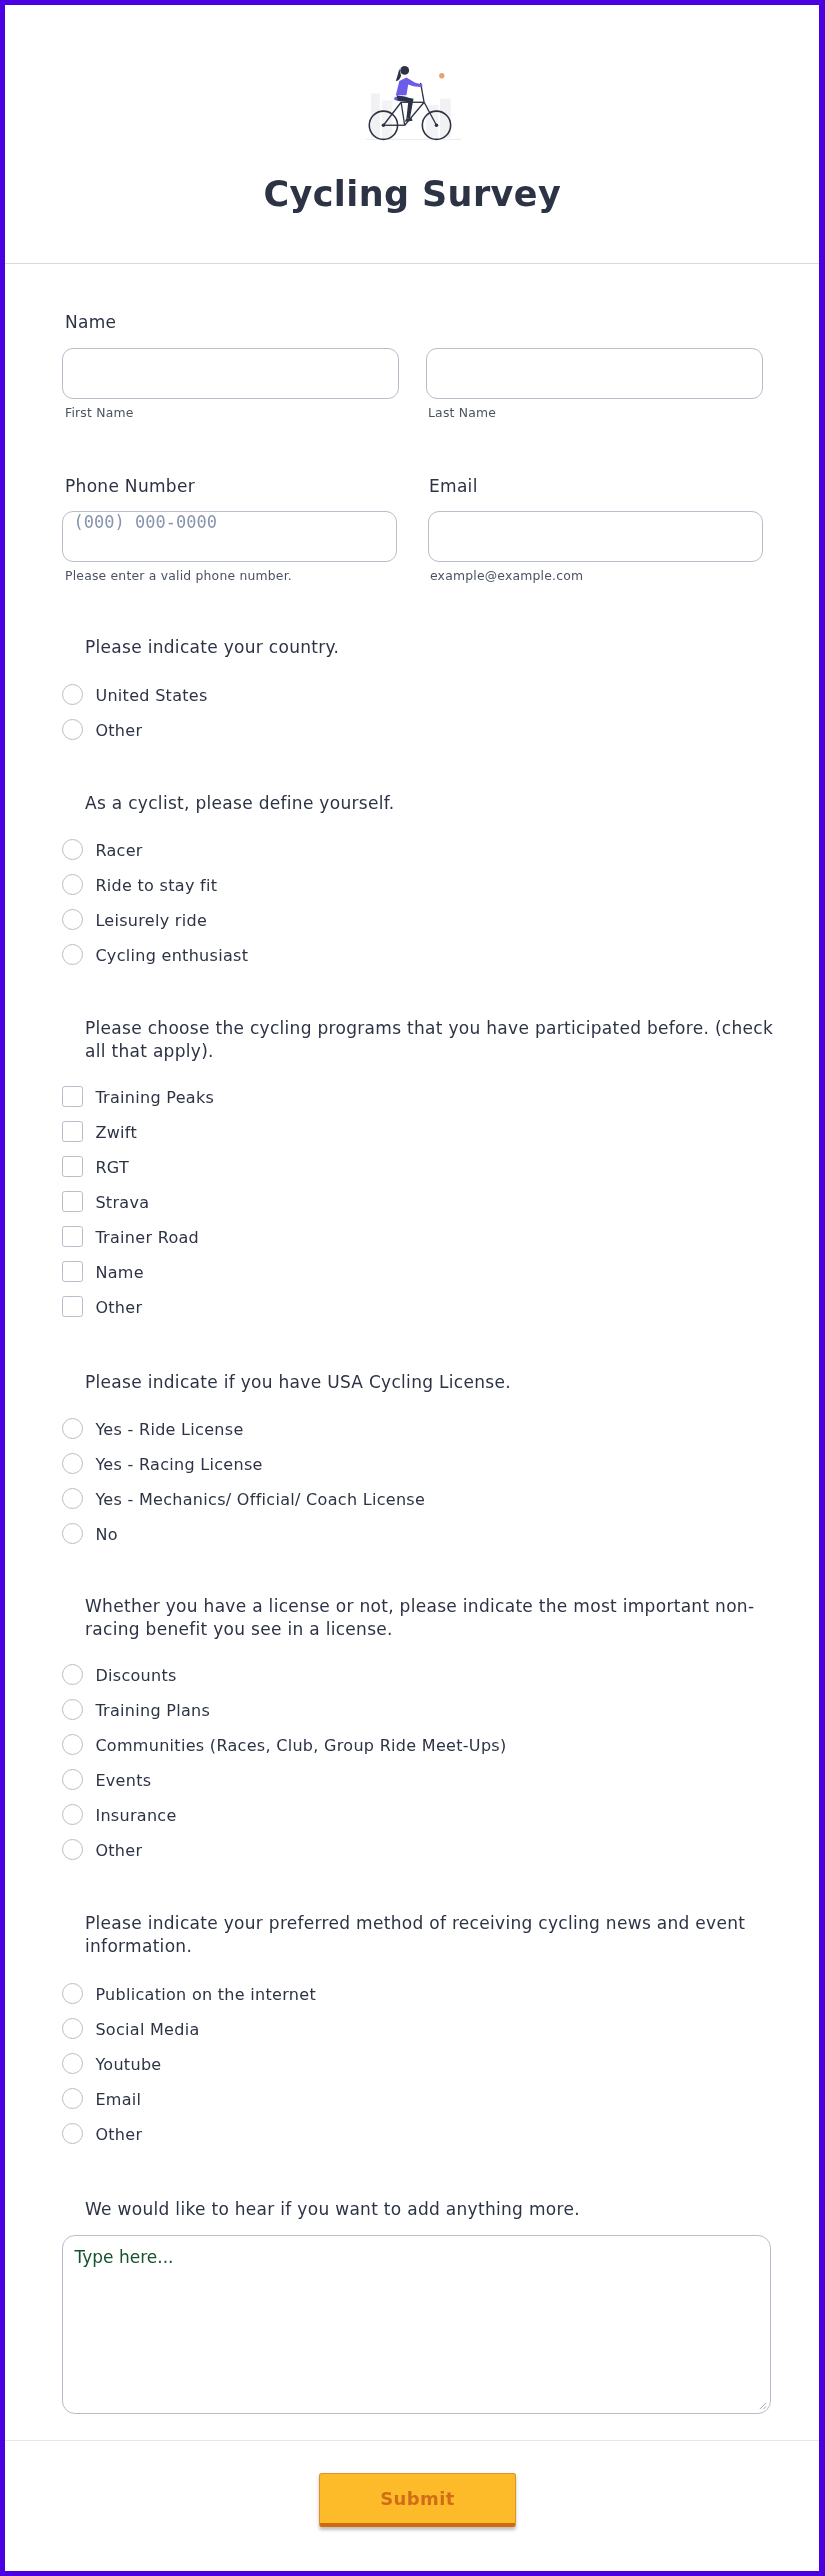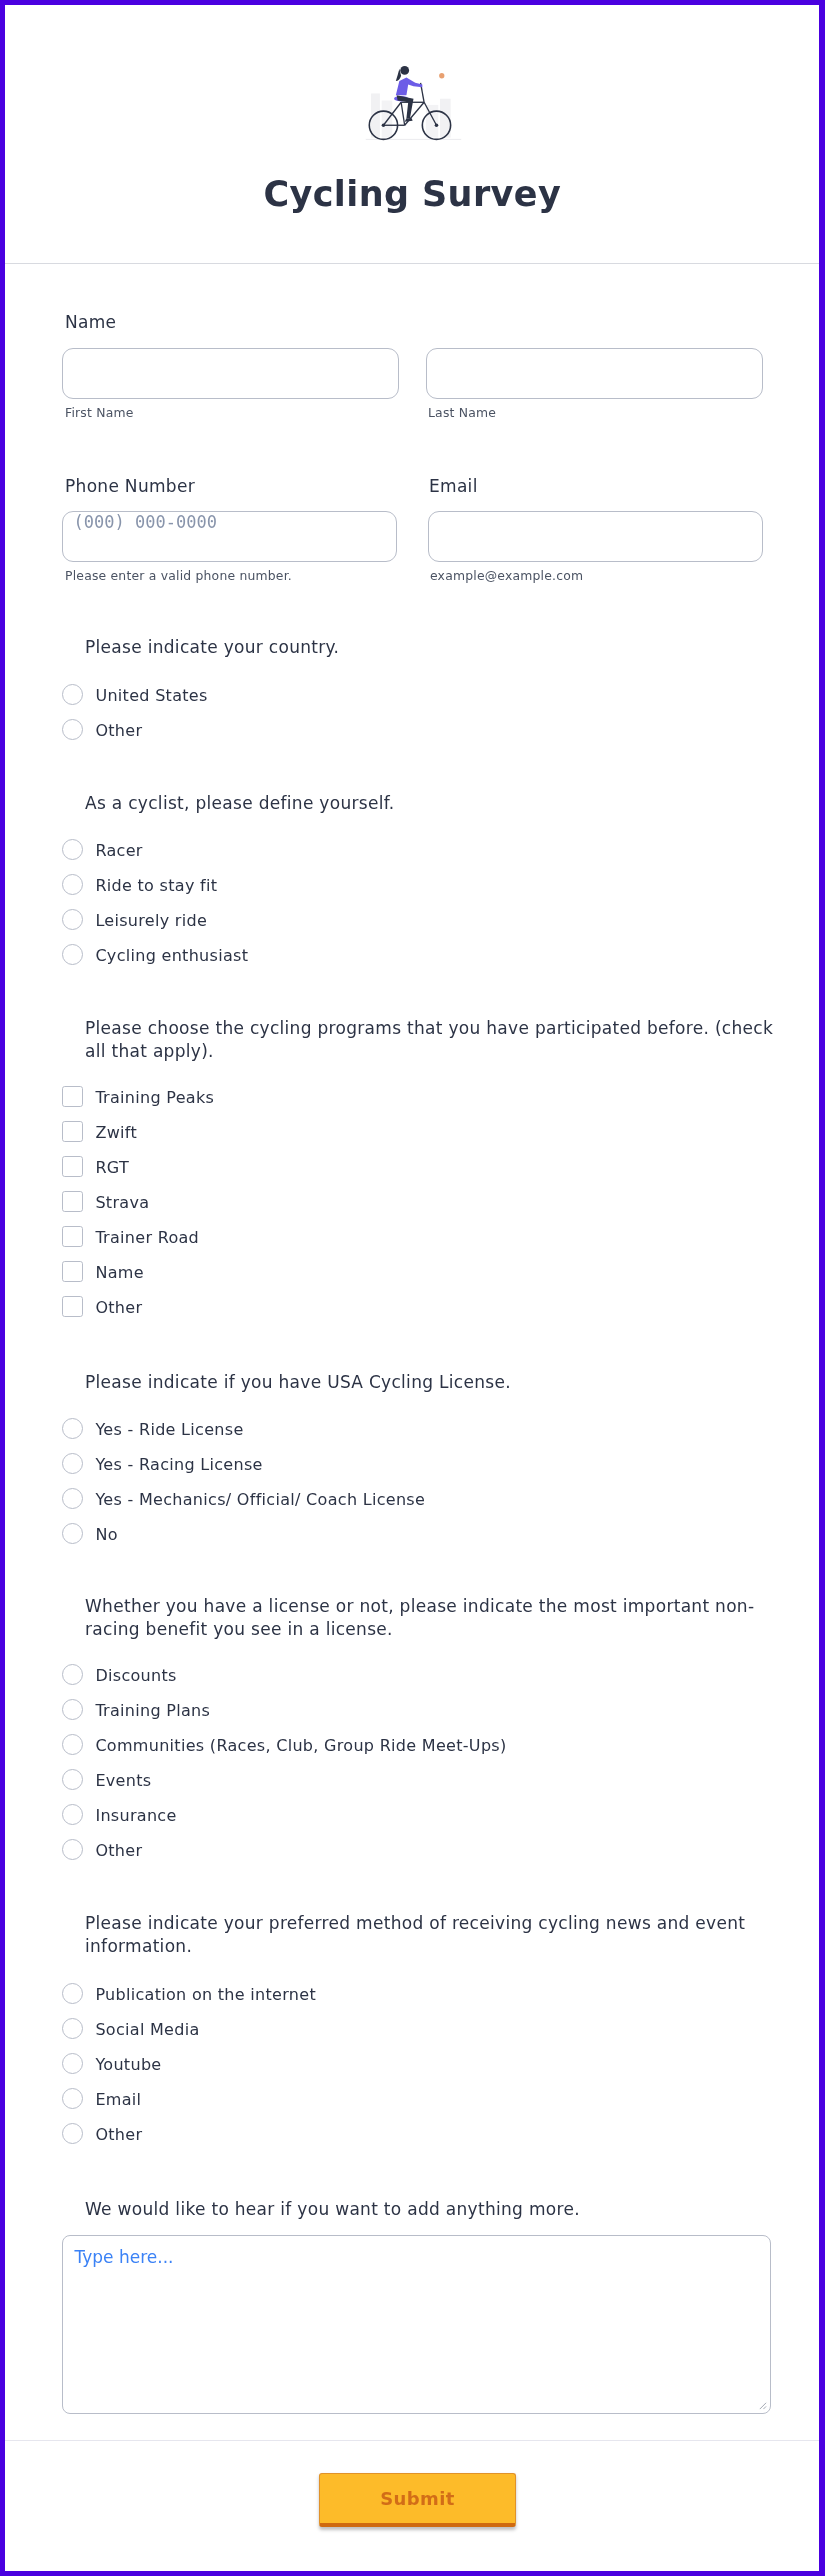--- a/index.html
+++ b/index.html
@@ -55,22 +55,22 @@
   }
   .check {
     width: 21px; height: 21px; border: 0.9px solid #b8bdc9; border-radius: 2.7px;
     background: #fff; flex-shrink: 0;
   }
   .opt-label {
     margin-left: 12.4px; font-size: 16px; color: #2c3345; letter-spacing: 0.3px;
   }
   .textarea {
     position: absolute; left: 62px; top: 2235px; width: 709px; height: 179px;
-    border: 0.9px solid #b8bdc9; border-radius: 8px; background: #fff;
-    padding: 10.6px 11.5px; font-size: 17px; color: #3b82f6;
+    border: 0.9px solid #b8bdc9; border-radius: 13px; background: #fff;
+    padding: 10.6px 11.5px; font-size: 17px; color: #14532d;
   }
   .resize-icon {
     position: absolute; right: 2.7px; bottom: 2.7px; width: 9px; height: 9px;
   }
   .footer-divider {
     position: absolute; left: 5.3px; top: 2440px; width: 814px; height: 0.9px; background: #e6e6ee;
   }
   .submit {
     position: absolute; left: 319px; top: 2473px; width: 197px; height: 54px;
     background: #fdbb29; border: 0.9px solid #e0922a; border-radius: 3px;

